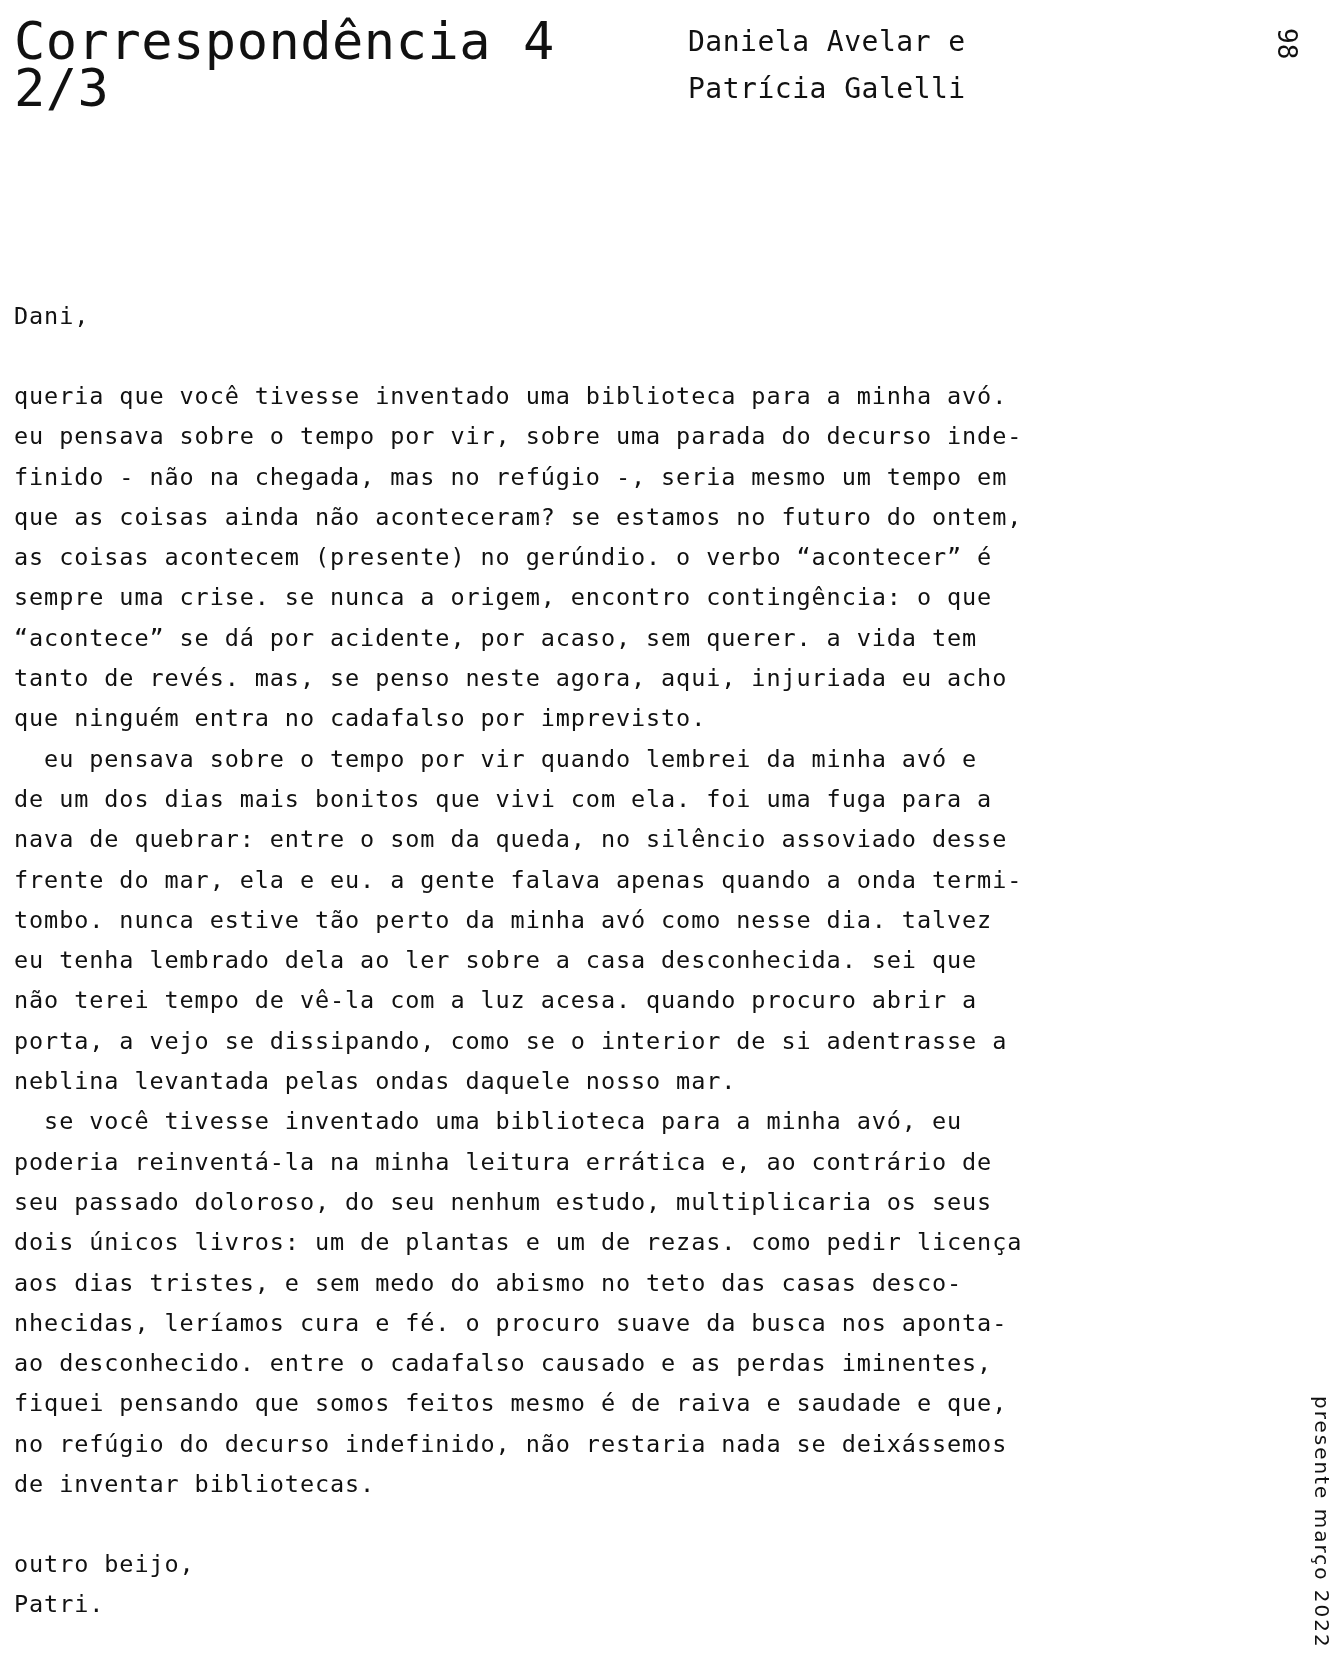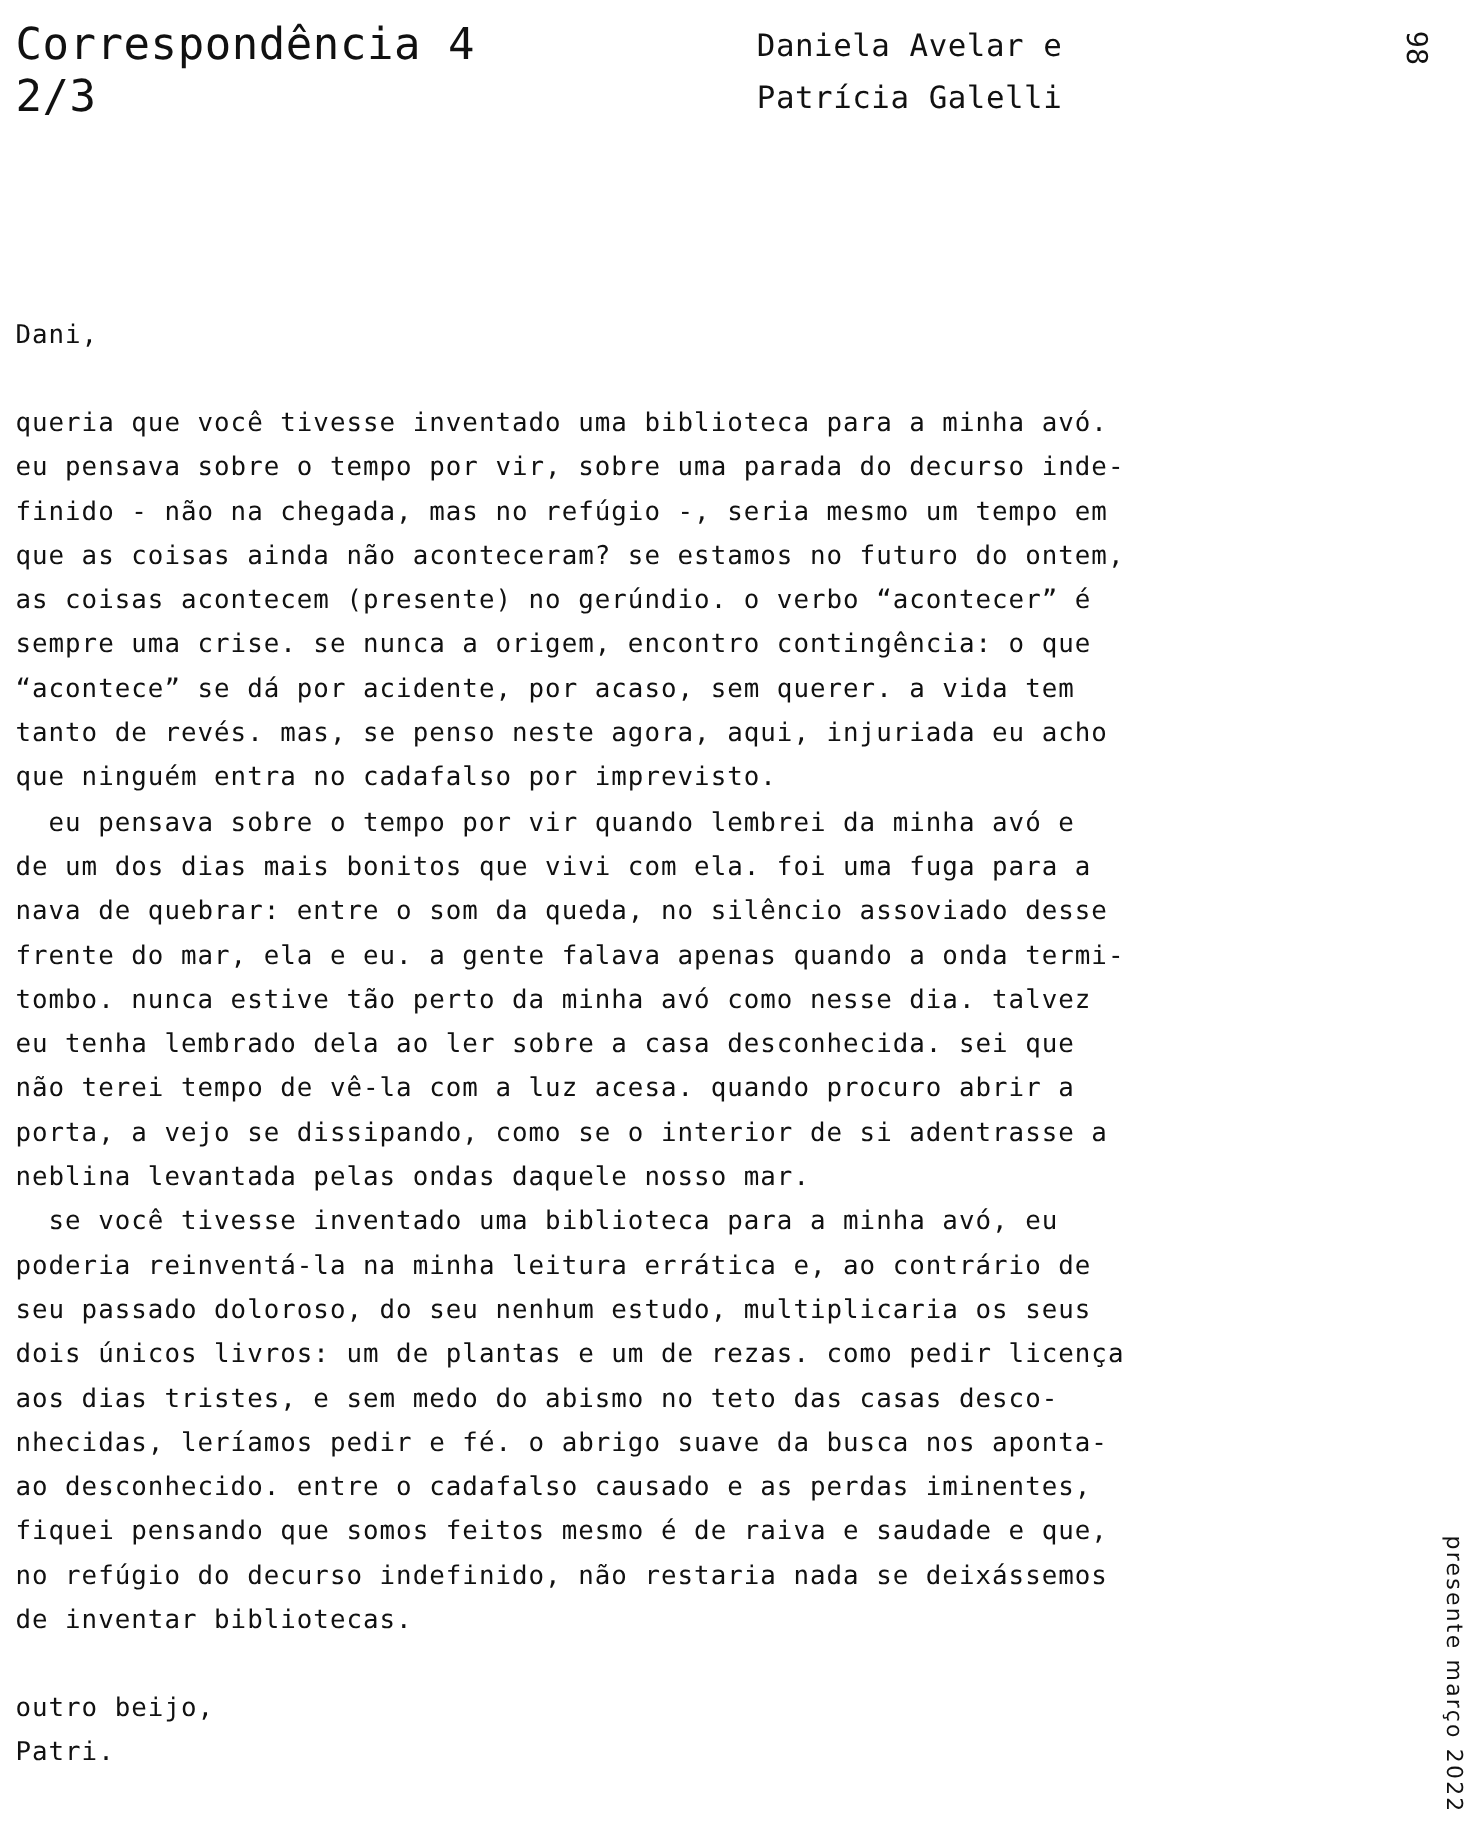--- a/index.html
+++ b/index.html
@@ -12,21 +12,21 @@
       height: 1676px;
       position: relative;
       overflow: hidden;
       color: #111111;
       font-family: "DejaVu Sans Mono", "Liberation Mono", monospace;
     }
     .header-left {
       position: absolute;
       left: 14px;
       top: 18px;
-      font-size: 40px;
+      font-size: 52px;
       line-height: 47px;
       letter-spacing: 0.5px;
       font-weight: 300;
     }
     .header-right {
       position: absolute;
       left: 688px;
       top: 18px;
       font-size: 28px;
       line-height: 47px;
@@ -52,21 +52,21 @@
       line-height: 22px;
       letter-spacing: 2px;
       transform-origin: left top;
       transform: rotate(90deg);
       white-space: nowrap;
       font-family: "DejaVu Sans", "Liberation Sans", sans-serif;
     }
     .letter {
       position: absolute;
       left: 14px;
-      top: 284px;
+      top: 296px;
       width: 990px;
       font-size: 23.5px;
       letter-spacing: 0.9px;
     }
     .salutation {
       line-height: 40px;
       margin: 0 0 40px 0;
     }
     .paragraph-lines .line {
       display: block;
@@ -121,21 +121,21 @@
     <span class="line">tombo. nunca estive tão perto da minha avó como nesse dia. talvez</span>
     <span class="line">eu tenha lembrado dela ao ler sobre a casa desconhecida. sei que</span>
     <span class="line">não terei tempo de vê-la com a luz acesa. quando procuro abrir a</span>
     <span class="line">porta, a vejo se dissipando, como se o interior de si adentrasse a</span>
     <span class="line">neblina levantada pelas ondas daquele nosso mar.</span>
     <span class="line">  se você tivesse inventado uma biblioteca para a minha avó, eu</span>
     <span class="line">poderia reinventá-la na minha leitura errática e, ao contrário de</span>
     <span class="line">seu passado doloroso, do seu nenhum estudo, multiplicaria os seus</span>
     <span class="line">dois únicos livros: um de plantas e um de rezas. como pedir licença</span>
     <span class="line">aos dias tristes, e sem medo do abismo no teto das casas desco-</span>
-    <span class="line">nhecidas, leríamos pedir e fé. o abrigo suave da busca nos aponta-</span>
+    <span class="line">nhecidas, leríamos cura e fé. o procuro suave da busca nos aponta-</span>
     <span class="line">ao desconhecido. entre o cadafalso causado e as perdas iminentes,</span>
     <span class="line">fiquei pensando que somos feitos mesmo é de raiva e saudade e que,</span>
     <span class="line">no refúgio do decurso indefinido, não restaria nada se deixássemos</span>
     <span class="line">de inventar bibliotecas.</span>
   </div>
 
   <div class="closing">
     <span class="line">outro beijo,</span>
     <span class="line">Patri.</span>
   </div>

